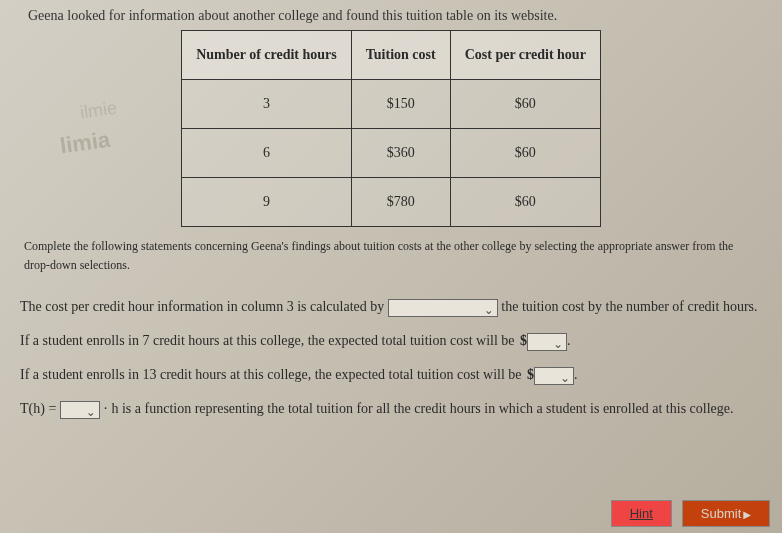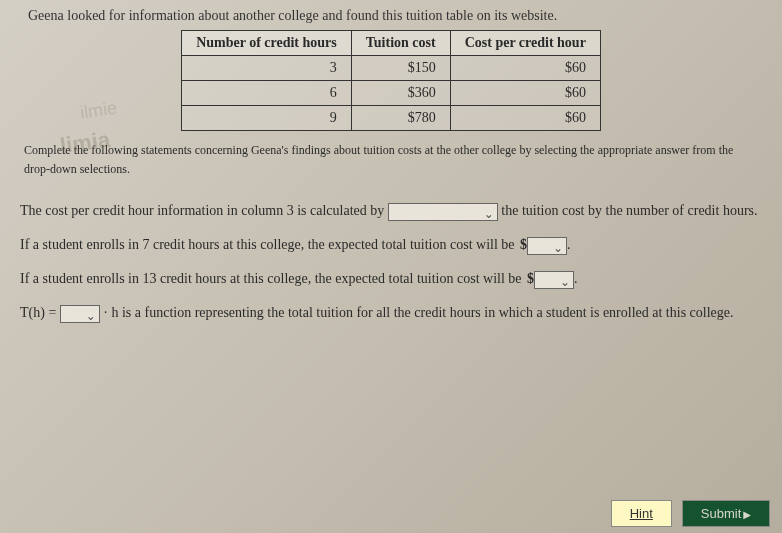--- a/index.html
+++ b/index.html
@@ -38,22 +38,22 @@
       display: flex;
       justify-content: center;
       margin-bottom: 10px;
     }
     table {
       border-collapse: collapse;
       background: rgba(255,255,255,0.15);
     }
     th, td {
       border: 1px solid #333;
-      padding: 4px 14px;
-      text-align: right;
+      padding: 16px 14px;
+      text-align: center;
       font-size: 14px;
     }
     th {
       font-weight: bold;
       background: rgba(240,238,230,0.4);
     }
     .instructions {
       font-size: 12px;
       line-height: 1.6;
       margin: 6px 8px 18px 12px;
@@ -94,26 +94,26 @@
       display: flex;
       gap: 10px;
     }
     .btn {
       border: 1px solid #888;
       padding: 5px 18px;
       font-size: 13px;
       font-family: Arial, sans-serif;
     }
     .btn-hint {
-      background: #fef9c3;
+      background: #ef4444;
       color: #333;
       text-decoration: underline;
     }
     .btn-submit {
-      background: #14532d;
+      background: #c2410c;
       color: #d8d5cc;
     }
     .btn-submit .tri {
       font-size: 10px;
       margin-left: 2px;
     }
     .bg-watermark {
       position: absolute;
       left: 60px;
       top: 130px;

